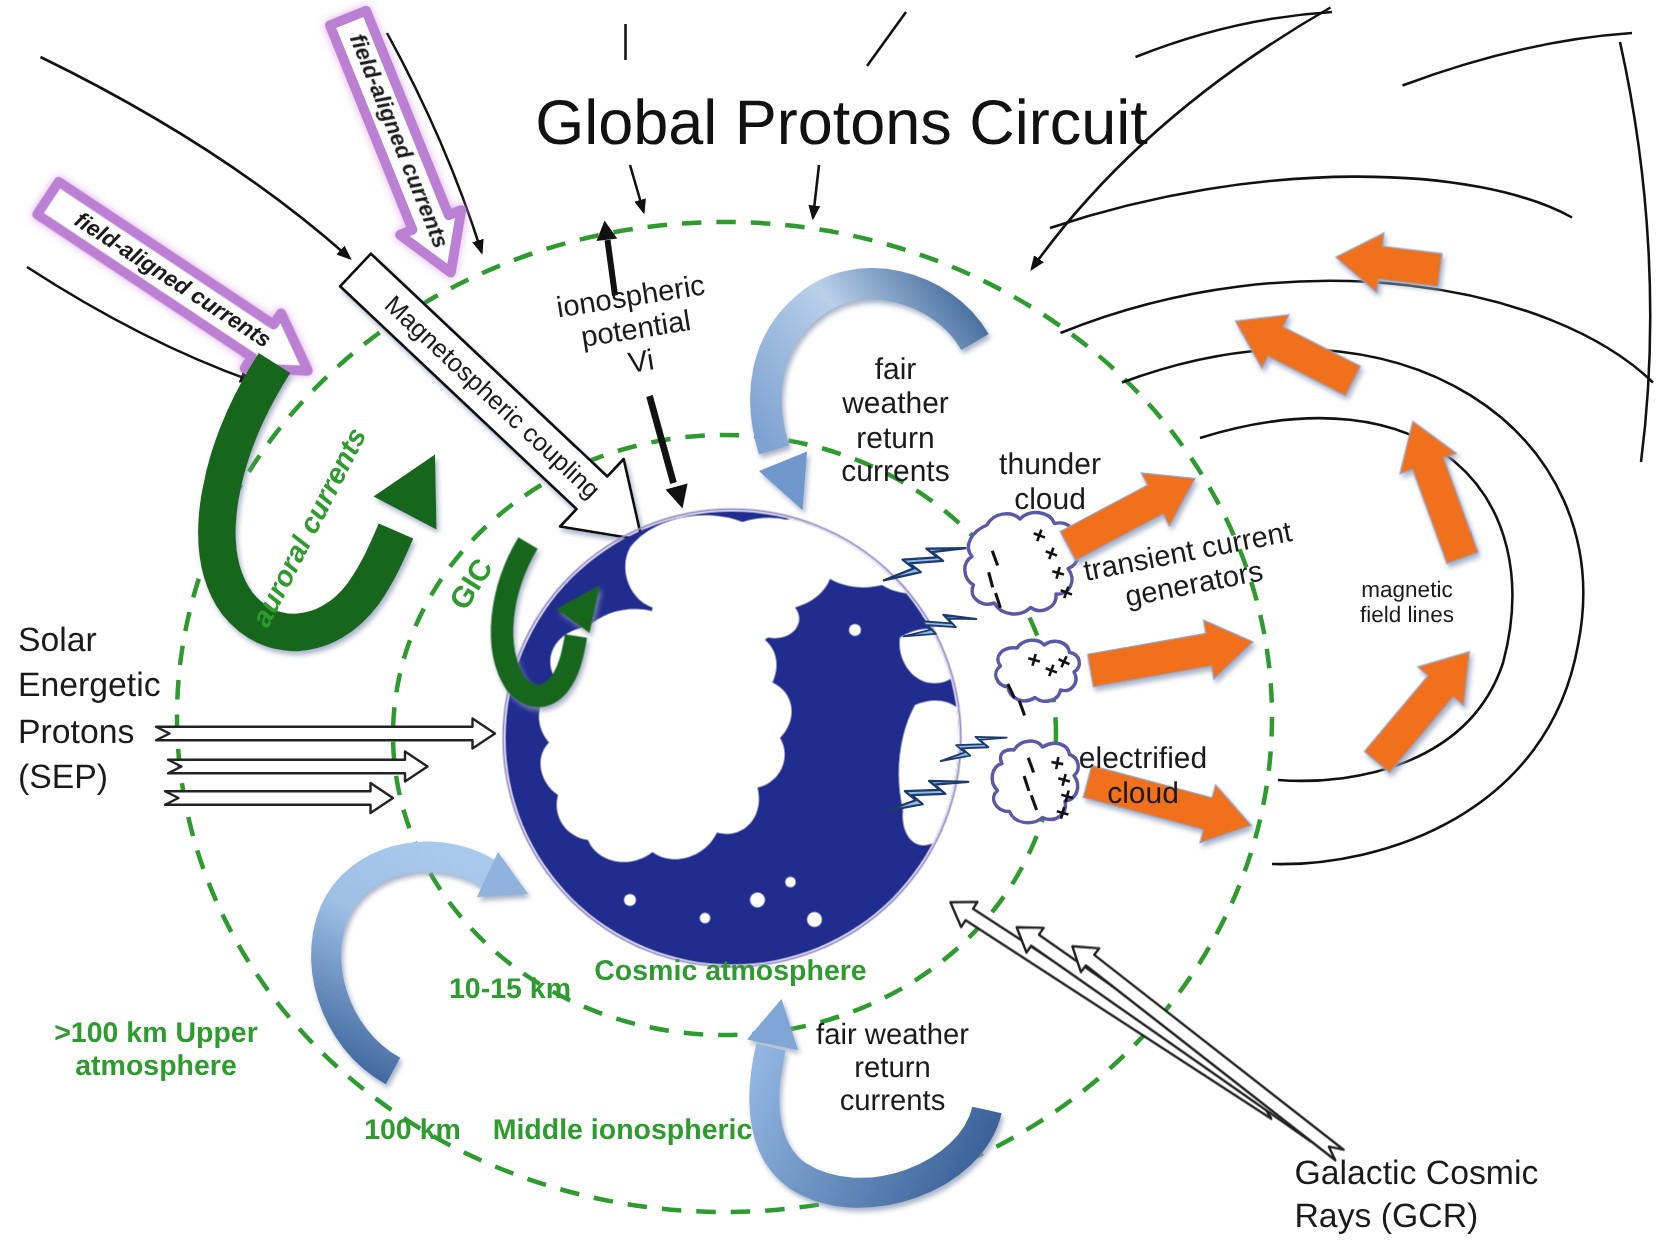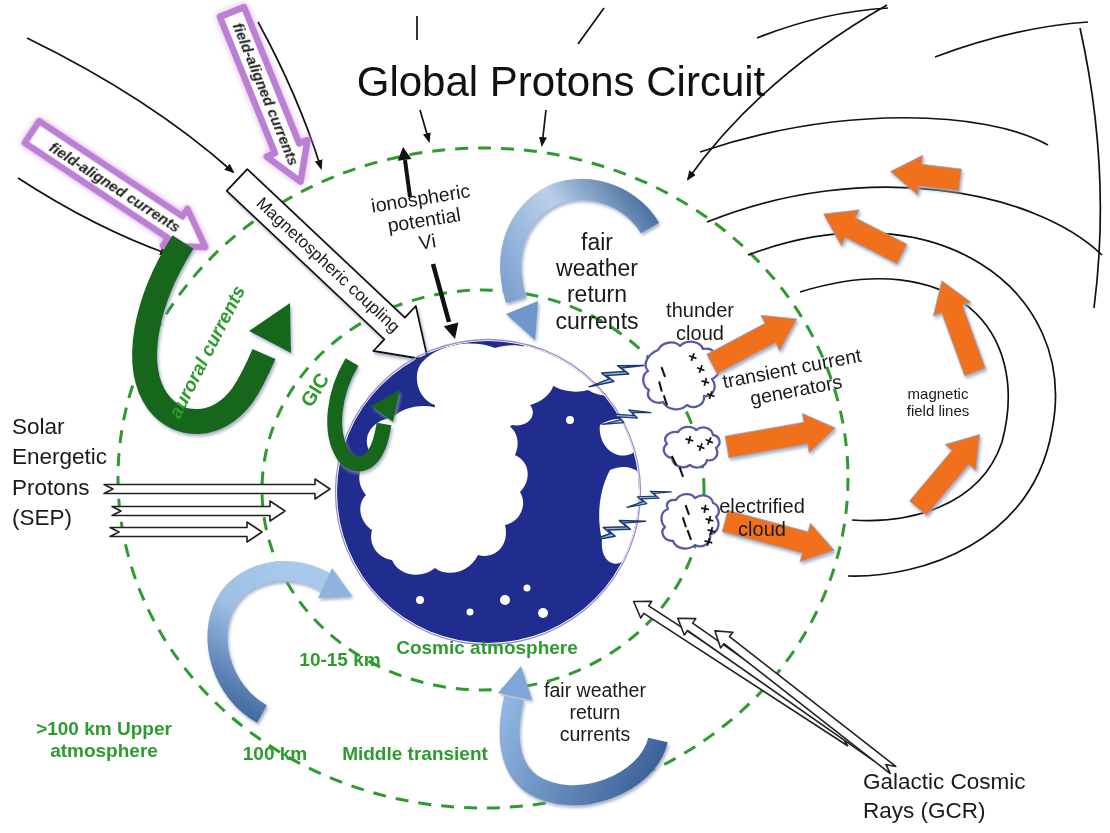--- a/index.html
+++ b/index.html
@@ -211,21 +211,21 @@
 <div class="lbl" style="left:328px;top:265px;font-size:17px;transform:translate(-50%,-50%) rotate(43deg);white-space:nowrap;">Magnetospheric coupling</div>
 
 <div class="lbl" style="left:424px;top:220px;font-size:19.5px;transform:translate(-50%,-50%) rotate(-9deg);">ionospheric
 potential
 Vi</div>
 
 <div class="lbl green bi" style="left:207px;top:352px;font-size:19px;transform:translate(-50%,-50%) rotate(-63deg);white-space:nowrap;">auroral currents</div>
 
 <div class="lbl green" style="left:315px;top:390px;font-size:20px;transform:translate(-50%,-50%) rotate(-58deg);white-space:nowrap;">GIC</div>
 
-<div class="lbl" style="left:597px;top:281px;font-size:23px;text-align:center;">fair
+<div class="lbl" style="left:597px;top:281px;font-size:20px;text-align:center;">fair
 weather
 return
 currents</div>
 
 <div class="lbl" style="left:700px;top:322px;font-size:20px;">thunder
 cloud</div>
 
 <div class="lbl" style="left:794px;top:379px;font-size:19.5px;transform:translate(-50%,-50%) rotate(-11deg);">transient current
 generators</div>
 
@@ -236,26 +236,26 @@
 field lines</div>
 
 <div class="lbl lbl-left" style="left:863px;top:767px;font-size:22.5px;line-height:1.3;">Galactic Cosmic
 Rays (GCR)</div>
 
 <div class="lbl lbl-left" style="left:12px;top:412px;font-size:22.5px;line-height:1.35;">Solar
 Energetic
 Protons
 (SEP)</div>
 
-<div class="lbl green" style="left:104px;top:740px;font-size:19px;">&gt;100 km Upper
+<div class="lbl green" style="left:104px;top:700px;font-size:19px;">&gt;100 km Upper
 atmosphere</div>
 
 <div class="lbl green" style="left:275px;top:754px;font-size:19px;white-space:nowrap;">100 km</div>
 
-<div class="lbl green" style="left:415px;top:754px;font-size:19px;white-space:nowrap;">Middle transient</div>
+<div class="lbl green" style="left:415px;top:754px;font-size:19px;white-space:nowrap;">Middle ionospheric</div>
 
 <div class="lbl green" style="left:340px;top:648px;font-size:19px;white-space:nowrap;margin-top:12px;">10-15 km</div>
 
 <div class="lbl green" style="left:487px;top:648px;font-size:19px;white-space:nowrap;">Cosmic atmosphere</div>
 
 <div class="lbl" style="left:595px;top:712px;font-size:19.5px;">fair weather
 return
 currents</div>
 
 </div>

